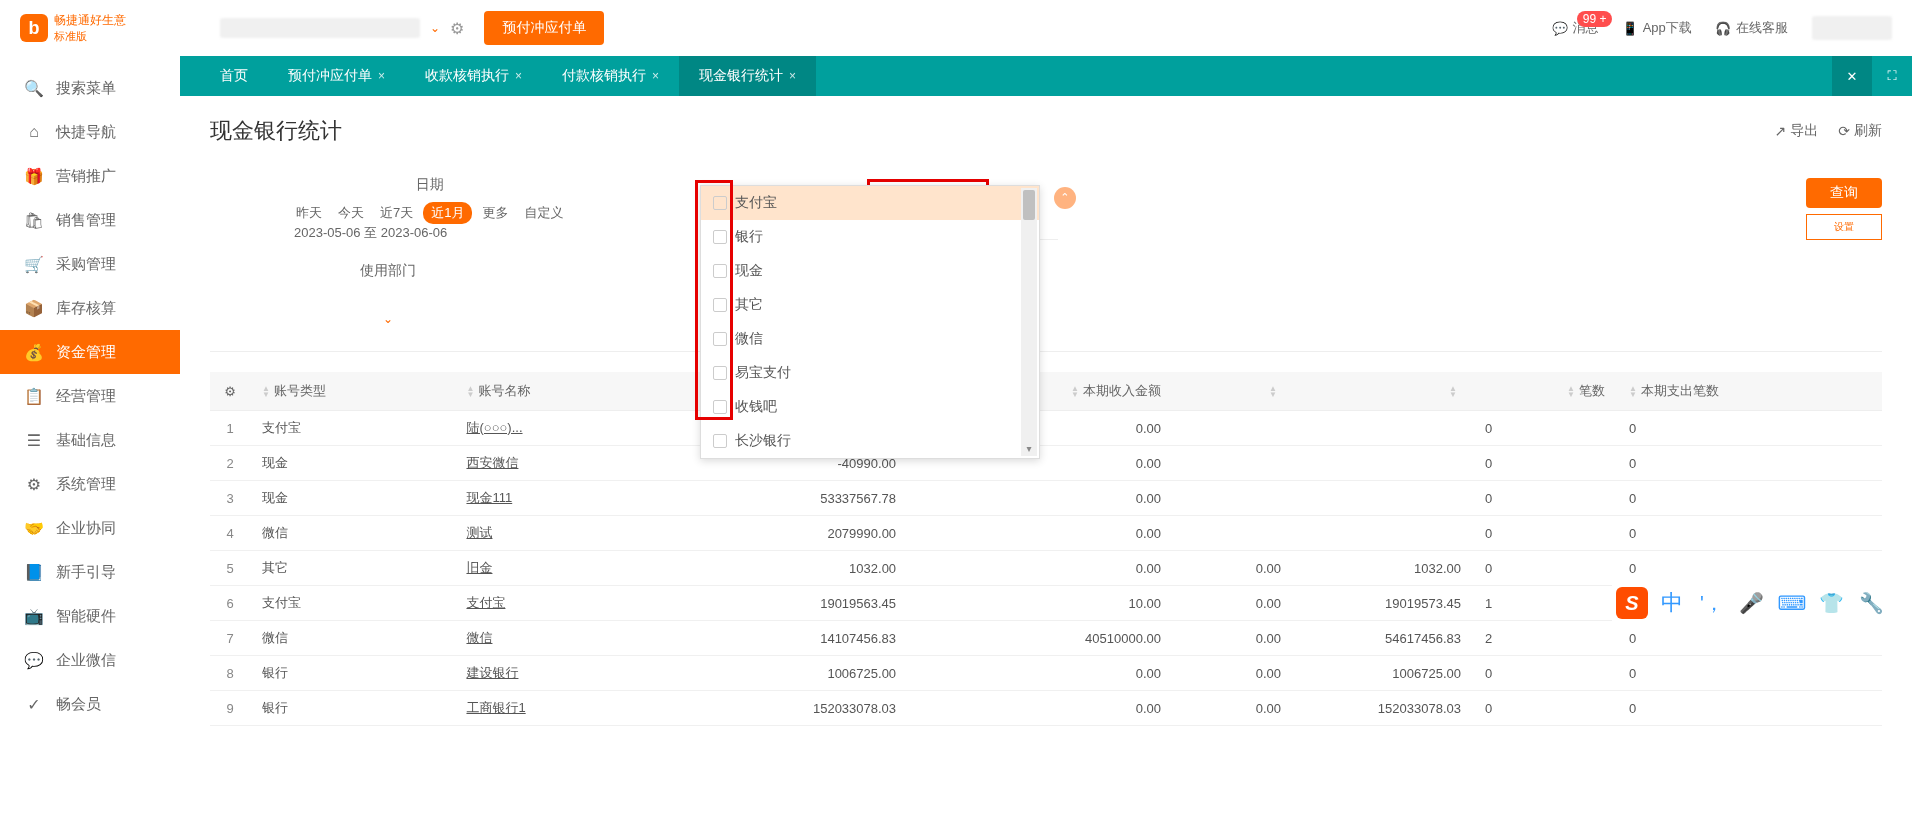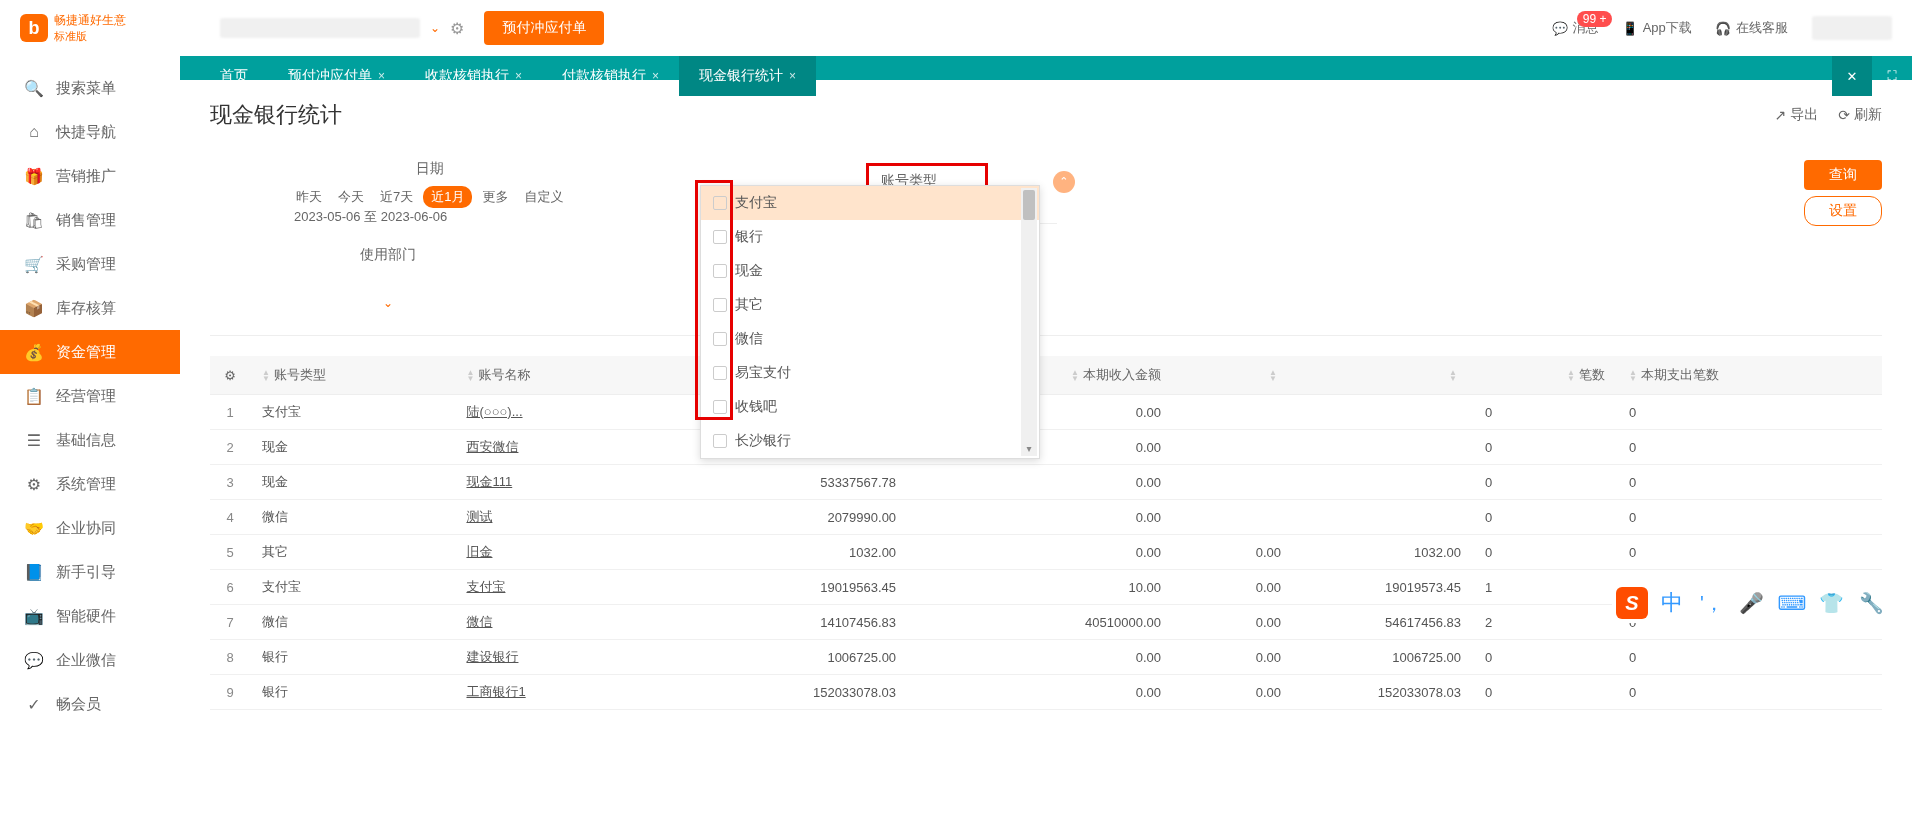--- a/index.html
+++ b/index.html
@@ -15,21 +15,21 @@
 .company-name { color: #999; width: 200px; height: 20px; background: #f0f0f0; border-radius: 3px; filter: blur(1px); }
 .dropdown-icon { color: #ff6a00; font-size: 12px; }
 .gear-icon { color: #999; font-size: 16px; margin-left: 10px; cursor: pointer; }
 .trial-btn { background: #ff6a00; color: #fff; padding: 8px 18px; border-radius: 4px; border: none; margin-left: 20px; cursor: pointer; font-size: 14px; }
 .header-right { margin-left: auto; display: flex; align-items: center; gap: 24px; color: #666; }
 .header-item { display: flex; align-items: center; gap: 4px; cursor: pointer; font-size: 13px; position: relative; }
 .badge { background: #ff4d4d; color: #fff; font-size: 12px; padding: 1px 6px; border-radius: 8px; position: absolute; top: -8px; right: -14px; }
 .user-area { width: 80px; height: 24px; background: #f0f0f0; border-radius: 3px; filter: blur(1px); }
 
 
-.tab-bar { background: #00a09d; height: 24px; display: flex; align-items: flex-start; padding-left: 200px; position: relative; }
+.tab-bar { background: #00a09d; height: 40px; display: flex; align-items: center; padding-left: 200px; position: relative; }
 .tab { color: #fff; padding: 0 20px; height: 40px; display: flex; align-items: center; gap: 6px; cursor: pointer; font-size: 14px; }
 .tab.active { background: #008784; }
 .tab-close { font-size: 12px; opacity: 0.8; }
 .tab-bar-right { margin-left: auto; display: flex; }
 .tab-bar-btn { width: 40px; height: 40px; display: flex; align-items: center; justify-content: center; color: #fff; cursor: pointer; }
 .tab-bar-btn.close { background: #008784; }
 
 
 .sidebar { position: absolute; left: 0; top: 56px; width: 180px; background: #fff; height: calc(100% - 56px); z-index: 10; padding-top: 10px; }
 .sidebar-item { display: flex; align-items: center; gap: 12px; padding: 12px 24px; color: #666; cursor: pointer; font-size: 15px; }
@@ -55,21 +55,21 @@
 .date-range { color: #666; font-size: 13px; margin-left: 4px; }
 .type-group { margin-left: auto; margin-right: 520px; position: relative; }
 .type-label-box { border: 3px solid #e60000; padding: 6px 24px 6px 12px; position: relative; }
 .type-input { border: none; outline: none; width: 280px; font-size: 14px; cursor: text; background: transparent; }
 .collapse-icon { position: absolute; right: -18px; top: 8px; width: 22px; height: 22px; background: #ffb380; border-radius: 50%; display: flex; align-items: center; justify-content: center; color: #fff; font-size: 11px; cursor: pointer; }
 .account-group { margin-left: 20px; }
 .account-input { border: none; border-bottom: 1px solid transparent; width: 280px; font-size: 14px; }
 .more-icon { color: #ff6a00; font-size: 18px; letter-spacing: 2px; cursor: pointer; margin-left: 10px; }
 .query-buttons { margin-left: auto; display: flex; flex-direction: column; gap: 6px; }
 .btn-query { background: #ff6a00; color: #fff; border: none; padding: 6px 24px; border-radius: 4px; cursor: pointer; font-size: 14px; }
-.btn-settings { background: #fff; color: #ff6a00; border: 1px solid #ff6a00; padding: 5px 24px; border-radius: 12px; cursor: pointer; font-size: 14px; }
+.btn-settings { background: #fff; color: #ff6a00; border: 1px solid #ff6a00; padding: 5px 24px; border-radius: 0; cursor: pointer; font-size: 10px; }
 .dept-group { margin-left: 28px; margin-top: 20px; }
 .dept-input { border: none; width: 300px; font-size: 14px; }
 .dept-dropdown { color: #ff6a00; font-size: 12px; cursor: pointer; }
 
 
 .dropdown-panel { position: absolute; left: 700px; top: 185px; width: 340px; background: #fff; border: 1px solid #ddd; box-shadow: 0 2px 8px rgba(0,0,0,0.15); z-index: 100; }
 .dropdown-highlight-box { position: absolute; left: 695px; top: 180px; width: 38px; height: 240px; border: 3px solid #e60000; z-index: 101; pointer-events: none; }
 .dropdown-option { display: flex; align-items: center; gap: 8px; padding: 8px 12px; cursor: pointer; font-size: 14px; color: #555; }
 .dropdown-option.highlighted { background: #ffe4cc; }
 .dropdown-checkbox { width: 14px; height: 14px; border: 1px solid #ccc; border-radius: 2px; flex-shrink: 0; }

